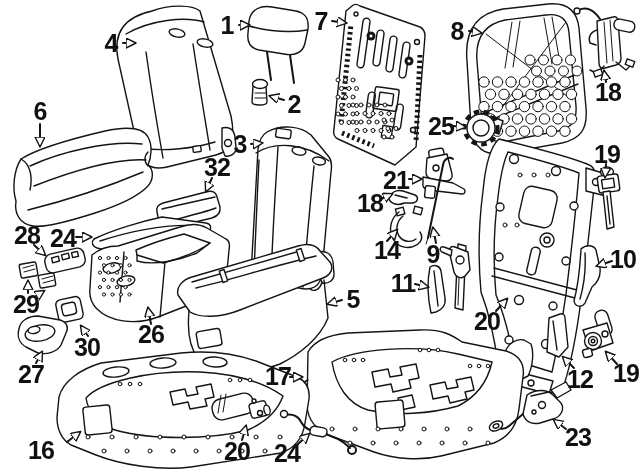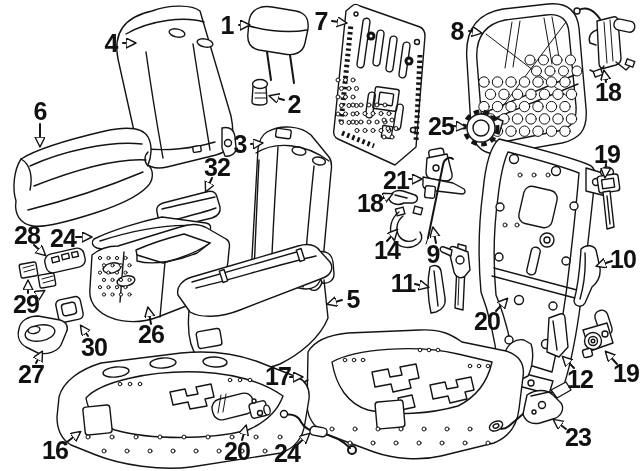--- a/index.html
+++ b/index.html
@@ -556,30 +556,30 @@
   <div class="callout" style="left:40px;top:111px">6</div>
   <div class="callout" style="left:321px;top:21px">7</div>
   <div class="callout" style="left:457px;top:31px">8</div>
   <div class="callout" style="left:433px;top:254px">9</div>
   <div class="callout" style="left:623px;top:259px">10</div>
   <div class="callout" style="left:403px;top:283px">11</div>
   <div class="callout" style="left:580px;top:379px">12</div>
   <div class="callout" style="left:370px;top:203px">18</div>
   <div class="callout" style="left:387px;top:250px">14</div>
   <div class="callout" style="left:487px;top:321px">20</div>
-  <div class="callout" style="left:55px;top:450px">16</div>
+  <div class="callout" style="left:41px;top:450px">16</div>
   <div class="callout" style="left:278px;top:376px">17</div>
   <div class="callout" style="left:608px;top:92px">18</div>
   <div class="callout" style="left:626px;top:373px">19</div>
   <div class="callout" style="left:237px;top:451px">20</div>
   <div class="callout" style="left:396px;top:180px">21</div>
   <div class="callout" style="left:607px;top:154px">19</div>
   <div class="callout" style="left:578px;top:437px">23</div>
   <div class="callout" style="left:287px;top:453px">24</div>
   <div class="callout" style="left:441px;top:126px">25</div>
   <div class="callout" style="left:151px;top:334px">26</div>
   <div class="callout" style="left:31px;top:374px">27</div>
   <div class="callout" style="left:27px;top:235px">28</div>
   <div class="callout" style="left:26px;top:304px">29</div>
-  <div class="callout" style="left:94px;top:347px">30</div>
+  <div class="callout" style="left:87px;top:347px">30</div>
   <div class="callout" style="left:63px;top:238px">24</div>
   <div class="callout" style="left:217px;top:167px">32</div>
 </div>
 
 </body></html>

